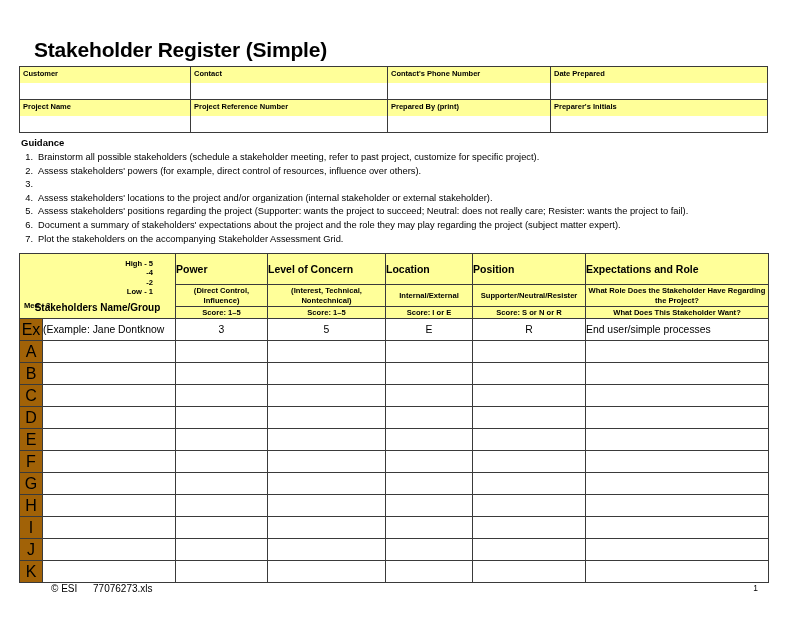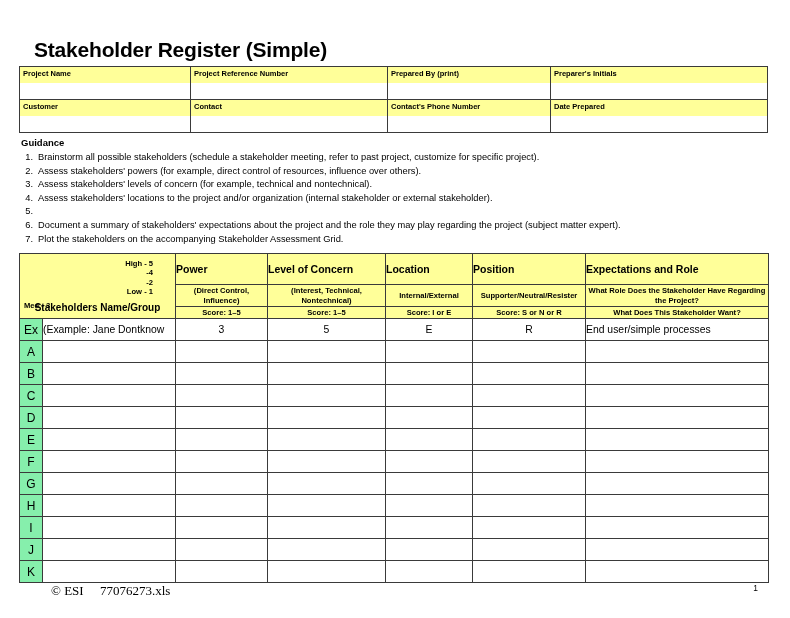--- a/index.html
+++ b/index.html
@@ -182,24 +182,24 @@
     font-size: 7.6px;
     font-weight: bold;
     height: 11px;
     vertical-align: middle;
     padding: 1px 2px;
   }
 
   .row-letter {
     width: 23px;
     text-align: center;
-    font-size: 12px;
+    font-size: 16px;
     height: 21px;
     vertical-align: middle;
-    background: #86efac;
+    background: #a16207;
   }
   .data-cell {
     height: 21px;
     background: #ffffff;
     vertical-align: middle;
   }
   .example-name {
     font-size: 10.4px;
     padding-left: 5px;
   }
@@ -217,23 +217,22 @@
     position: absolute;
     left: 19px;
     top: 583px;
     width: 749px;
     height: 14px;
   }
   .footer-left {
     position: absolute;
     left: 32px;
     top: 0;
-    font-size: 13px;
+    font-size: 10px;
     white-space: nowrap;
-    font-family: Liberation Serif, serif;
   }
   .footer-copy { margin-right: 13px; }
   .footer-page {
     position: absolute;
     right: 10px;
     top: 0;
     font-size: 8.4px;
   }
 </style>
 </head>
@@ -250,93 +249,93 @@
     <colgroup>
       <col style="width:171px">
       <col style="width:197px">
       <col style="width:163px">
       <col style="width:217px">
     </colgroup>
     <tbody>
       <tr>
         <td>
           <div class="info-cell-inner">
+            <div class="info-label">Customer</div>
+            <div class="info-blank"></div>
+          </div>
+        </td>
+        <td>
+          <div class="info-cell-inner">
+            <div class="info-label">Contact</div>
+            <div class="info-blank"></div>
+          </div>
+        </td>
+        <td>
+          <div class="info-cell-inner">
+            <div class="info-label">Contact's Phone Number</div>
+            <div class="info-blank"></div>
+          </div>
+        </td>
+        <td>
+          <div class="info-cell-inner">
+            <div class="info-label">Date Prepared</div>
+            <div class="info-blank"></div>
+          </div>
+        </td>
+      </tr>
+      <tr>
+        <td>
+          <div class="info-cell-inner">
             <div class="info-label">Project Name</div>
             <div class="info-blank"></div>
           </div>
         </td>
         <td>
           <div class="info-cell-inner">
             <div class="info-label">Project Reference Number</div>
             <div class="info-blank"></div>
           </div>
         </td>
         <td>
           <div class="info-cell-inner">
             <div class="info-label">Prepared By (print)</div>
             <div class="info-blank"></div>
           </div>
         </td>
         <td>
           <div class="info-cell-inner">
             <div class="info-label">Preparer's Initials</div>
-            <div class="info-blank"></div>
-          </div>
-        </td>
-      </tr>
-      <tr>
-        <td>
-          <div class="info-cell-inner">
-            <div class="info-label">Customer</div>
-            <div class="info-blank"></div>
-          </div>
-        </td>
-        <td>
-          <div class="info-cell-inner">
-            <div class="info-label">Contact</div>
-            <div class="info-blank"></div>
-          </div>
-        </td>
-        <td>
-          <div class="info-cell-inner">
-            <div class="info-label">Contact's Phone Number</div>
-            <div class="info-blank"></div>
-          </div>
-        </td>
-        <td>
-          <div class="info-cell-inner">
-            <div class="info-label">Date Prepared</div>
             <div class="info-blank"></div>
           </div>
         </td>
       </tr>
     </tbody>
   </table>
 
   <div class="guidance">
     <div class="guidance-heading">Guidance</div>
     <ul class="guidance-list">
       <li class="guidance-item">
         <span class="guidance-num">1.</span>
         <span>Brainstorm all possible stakeholders (schedule a stakeholder meeting, refer to past project, customize for specific project).</span>
       </li>
       <li class="guidance-item">
         <span class="guidance-num">2.</span>
         <span>Assess stakeholders' powers (for example, direct control of resources, influence over others).</span>
       </li>
       <li class="guidance-item">
         <span class="guidance-num">3.</span>
-        <span>Assess stakeholders' levels of concern (for example, technical and nontechnical).</span>
       </li>
       <li class="guidance-item">
         <span class="guidance-num">4.</span>
         <span>Assess stakeholders' locations to the project and/or organization (internal stakeholder or external stakeholder).</span>
       </li>
       <li class="guidance-item">
         <span class="guidance-num">5.</span>
+        <span>Assess stakeholders' positions regarding the project (Supporter: wants the project to succeed; Neutral: does not really care; Resister: wants the project to fail).</span>
       </li>
       <li class="guidance-item">
         <span class="guidance-num">6.</span>
         <span>Document a summary of stakeholders' expectations about the project and the role they may play regarding the project (subject matter expert).</span>
       </li>
       <li class="guidance-item">
         <span class="guidance-num">7.</span>
         <span>Plot the stakeholders on the accompanying Stakeholder Assessment Grid.</span>
       </li>
     </ul>

